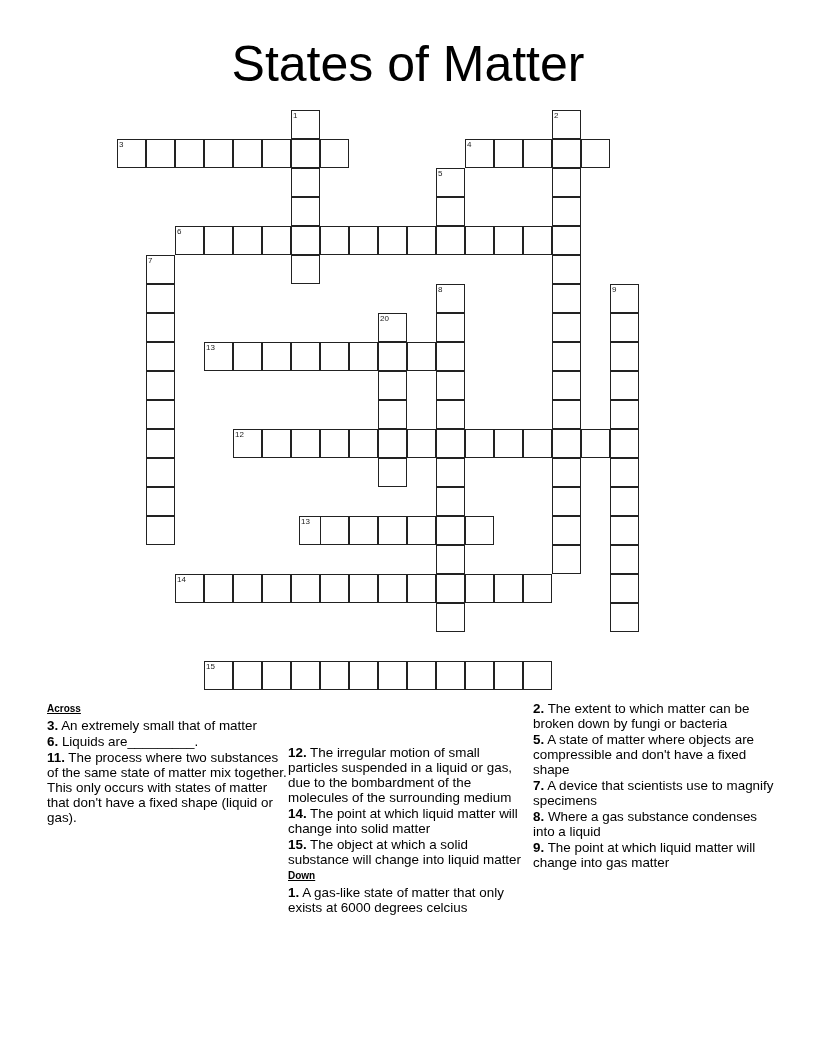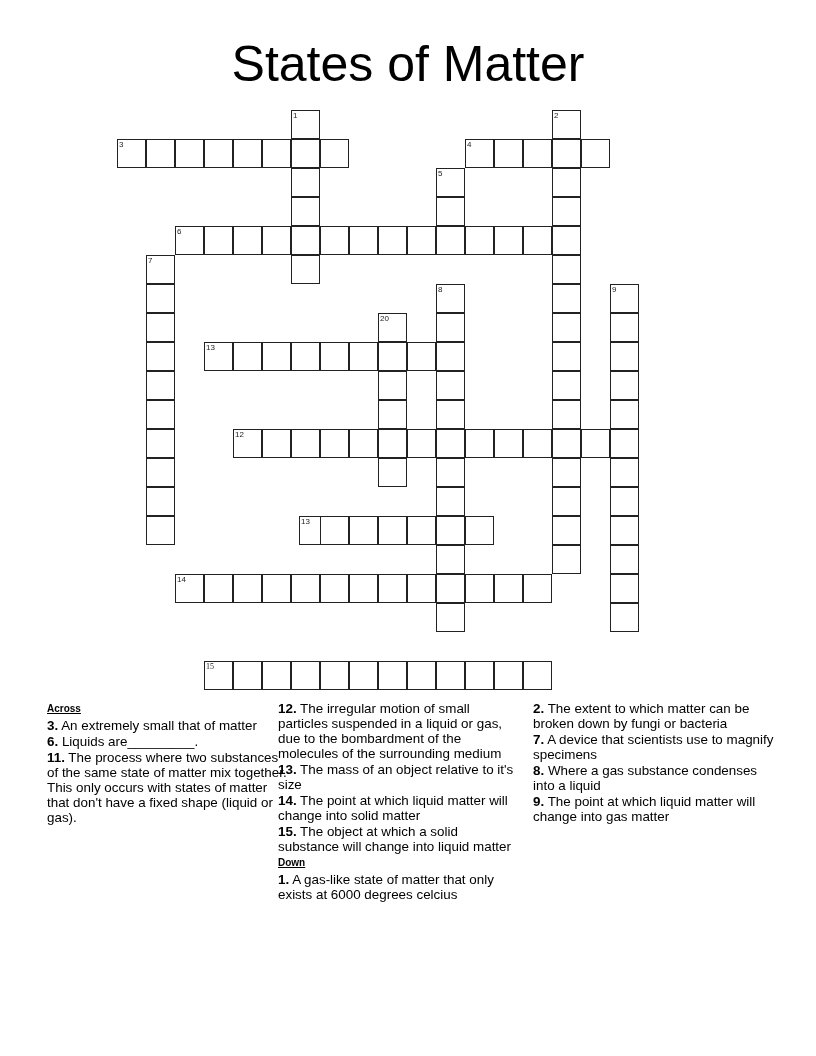--- a/index.html
+++ b/index.html
@@ -3,21 +3,21 @@
 <meta charset="utf-8">
 <style>
   html, body { margin:0; padding:0; background:#ffffff; }
   body { width:816px; height:1056px; position:relative; overflow:hidden; font-family:"Liberation Sans", sans-serif; color:#000; }
   .title { position:absolute; top:34px; left:0; width:816px; text-align:center; font-size:50px; font-weight:normal; line-height:60px; }
   .grid { position:absolute; left:117px; top:110px; width:540px; height:590px; }
   .cell { position:absolute; width:29px; height:29px; box-sizing:border-box; border:1.5px solid #222; background:#fff; }
   .cell .num { position:absolute; left:1px; top:0px; font-size:8px; line-height:9px; color:#222; }
   .clues { position:absolute; top:701px; font-size:13.4px; line-height:15px; }
   .col1 { left:47px; width:240px; }
-  .col2 { left:278px; width:240px; }
+  .col2 { left:288px; width:240px;margin-top:44px; }
   .col3 { left:533px; width:245px; }
   .heading { font-weight:bold; text-decoration:underline; font-size:10px; margin-bottom:2px; display:block; }
   .clue { margin-bottom:1px; }
   .clue b { font-weight:bold; }
 </style>
 </head>
 <body>
 
 <div class="title">States of Matter</div>
 
@@ -165,21 +165,21 @@
     <div class="cell" style="left: 116px; top: 464px;"></div>
     <div class="cell" style="left: 145px; top: 464px;"></div>
     <div class="cell" style="left: 174px; top: 464px;"></div>
     <div class="cell" style="left: 203px; top: 464px;"></div>
     <div class="cell" style="left: 232px; top: 464px;"></div>
     <div class="cell" style="left: 261px; top: 464px;"></div>
     <div class="cell" style="left: 290px; top: 464px;"></div>
     <div class="cell" style="left: 348px; top: 464px;"></div>
     <div class="cell" style="left: 377px; top: 464px;"></div>
     <div class="cell" style="left: 406px; top: 464px;"></div>
-    <div class="cell" style="left: 87px; top: 551px; font-family: Liberation Serif, serif;">
+    <div class="cell" style="left: 87px; top: 551px;">
       <span class="num">15</span>
     </div>
     <div class="cell" style="left: 116px; top: 551px;"></div>
     <div class="cell" style="left: 145px; top: 551px;"></div>
     <div class="cell" style="left: 174px; top: 551px;"></div>
     <div class="cell" style="left: 203px; top: 551px;"></div>
     <div class="cell" style="left: 232px; top: 551px;"></div>
     <div class="cell" style="left: 261px; top: 551px;"></div>
     <div class="cell" style="left: 290px; top: 551px;"></div>
     <div class="cell" style="left: 319px; top: 551px;"></div>
@@ -190,25 +190,25 @@
 
 <div class="clues col1">
   <span class="heading">Across</span>
   <div class="clue"><b>3.</b><span> An extremely small that of matter</span></div>
   <div class="clue"><b>6.</b><span> Liquids are_________.</span></div>
   <div class="clue"><b>11.</b><span> The process where two substances of the same state of matter mix together. This only occurs with states of matter that don't have a fixed shape (liquid or gas).</span></div>
 </div>
 
 <div class="clues col2">
   <div class="clue"><b>12.</b><span> The irregular motion of small particles suspended in a liquid or gas, due to the bombardment of the molecules of the surrounding medium</span></div>
-  <div class="clue"><b>13.</b><span> The mass of an object relative to it's size</span></div>
   <div class="clue"><b>14.</b><span> The point at which liquid matter will change into solid matter</span></div>
   <div class="clue"><b>15.</b><span> The object at which a solid substance will change into liquid matter</span></div>
   <span class="heading">Down</span>
   <div class="clue"><b>1.</b><span> A gas-like state of matter that only exists at 6000 degrees celcius</span></div>
 </div>
 
 <div class="clues col3">
   <div class="clue"><b>2.</b><span> The extent to which matter can be broken down by fungi or bacteria</span></div>
+  <div class="clue"><b>5.</b><span> A state of matter where objects are compressible and don't have a fixed shape</span></div>
   <div class="clue"><b>7.</b><span> A device that scientists use to magnify specimens</span></div>
   <div class="clue"><b>8.</b><span> Where a gas substance condenses into a liquid</span></div>
   <div class="clue"><b>9.</b><span> The point at which liquid matter will change into gas matter</span></div>
 </div>
 
 </body></html>

